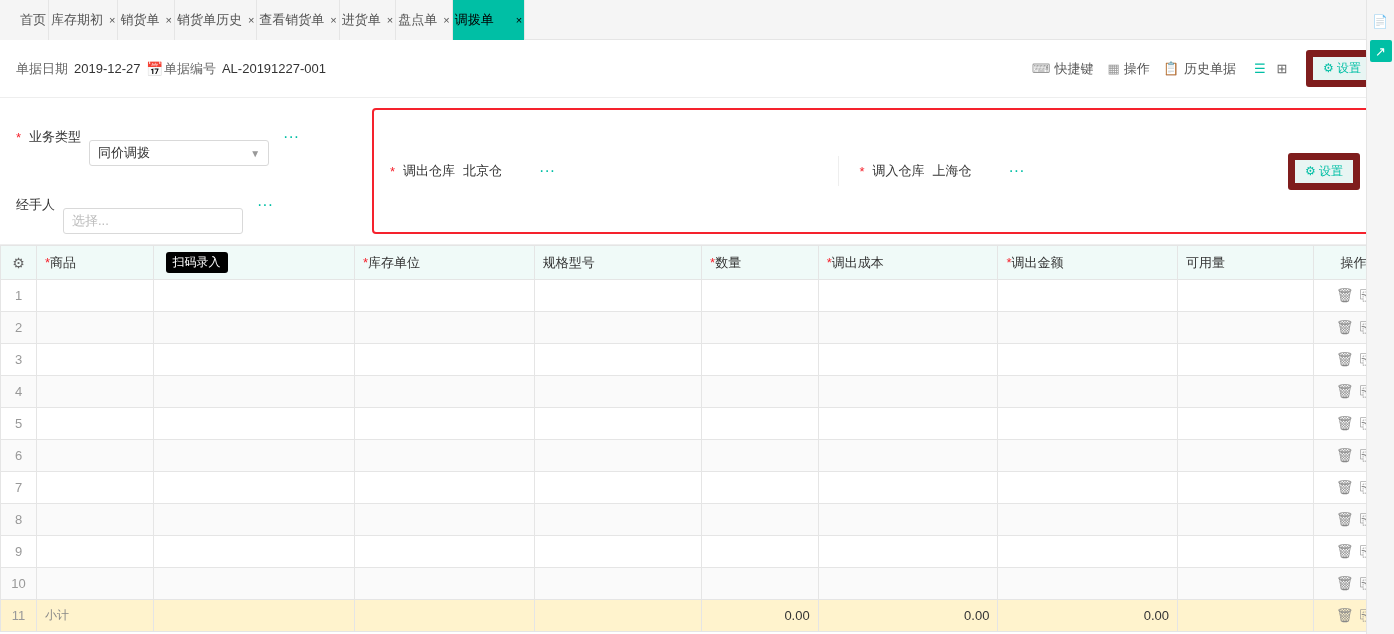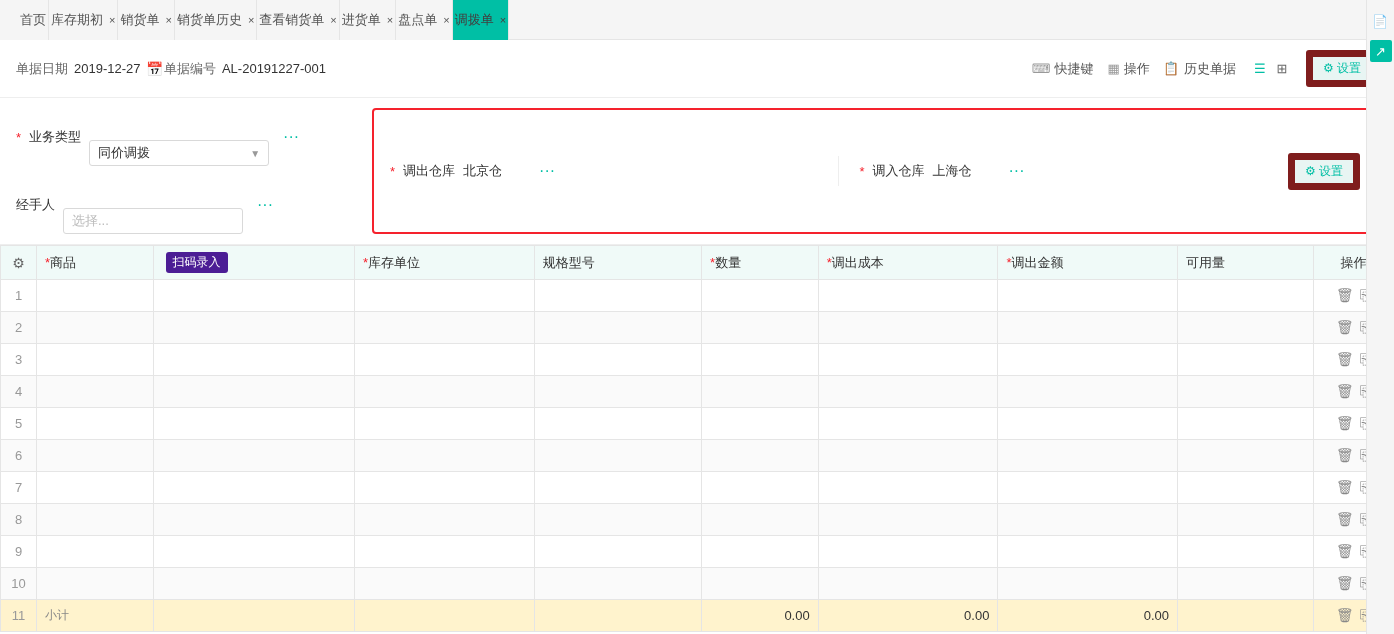--- a/index.html
+++ b/index.html
@@ -11,21 +11,21 @@
       border-bottom: 1px solid #e5e5e5; background: #f5f5f5;
       padding: 0 0 0 0; position: relative;
     }
     .tab-item {
       display: flex; align-items: center; padding: 0 2px; height: 40px;
       cursor: pointer; font-size: 13px; color: #555; white-space: nowrap;
       border-right: 1px solid #e5e5e5; background: #f5f5f5;
       position: relative;
     }
     .tab-item.active {
-      background: #00bfa5; color: #404040; font-weight: 500;
+      background: #00bfa5; color: #000000; font-weight: 500; gap: 16px;
     }
     .tab-item .close-icon {
       margin-left: 6px; font-size: 11px; color: inherit; cursor: pointer;
     }
     .tab-item:first-child { padding-left: 20px; border-left: none; }
     .window-close {
       margin-left: auto; padding: 0 14px; font-size: 18px; cursor: pointer; color: #888; display: flex; align-items: center; height: 40px;
     }
 
     
@@ -88,21 +88,21 @@
     tbody td {
       border: 1px solid #e5e5e5; padding: 5px 8px; font-size: 13px; color: #333;
       height: 32px;
     }
     td.row-num { text-align: center; color: #999; width: 36px; }
     .col-op { width: 80px; text-align: center; }
     .op-icons { display: flex; justify-content: center; gap: 6px; }
     .op-icon { cursor: pointer; color: #888; font-size: 14px; }
 
     .scan-btn {
-      background: #4c1d95; color: #fff; border: none; border-radius: 3px;
+      background: #000000; color: #fff; border: none; border-radius: 3px;
       padding: 2px 7px; font-size: 12px; cursor: pointer; margin-left: 4px;
     }
     .gear-cell { text-align: center; width: 36px; }
     .gear-icon { color: #666; cursor: pointer; font-size: 14px; }
 
     
     .right-sidebar {
       position: fixed; right: 0; top: 0; width: 28px; height: 634px;
       background: #f5f5f5; border-left: 1px solid #e5e5e5;
       display: flex; flex-direction: column; align-items: center; padding-top: 10px; gap: 8px;

